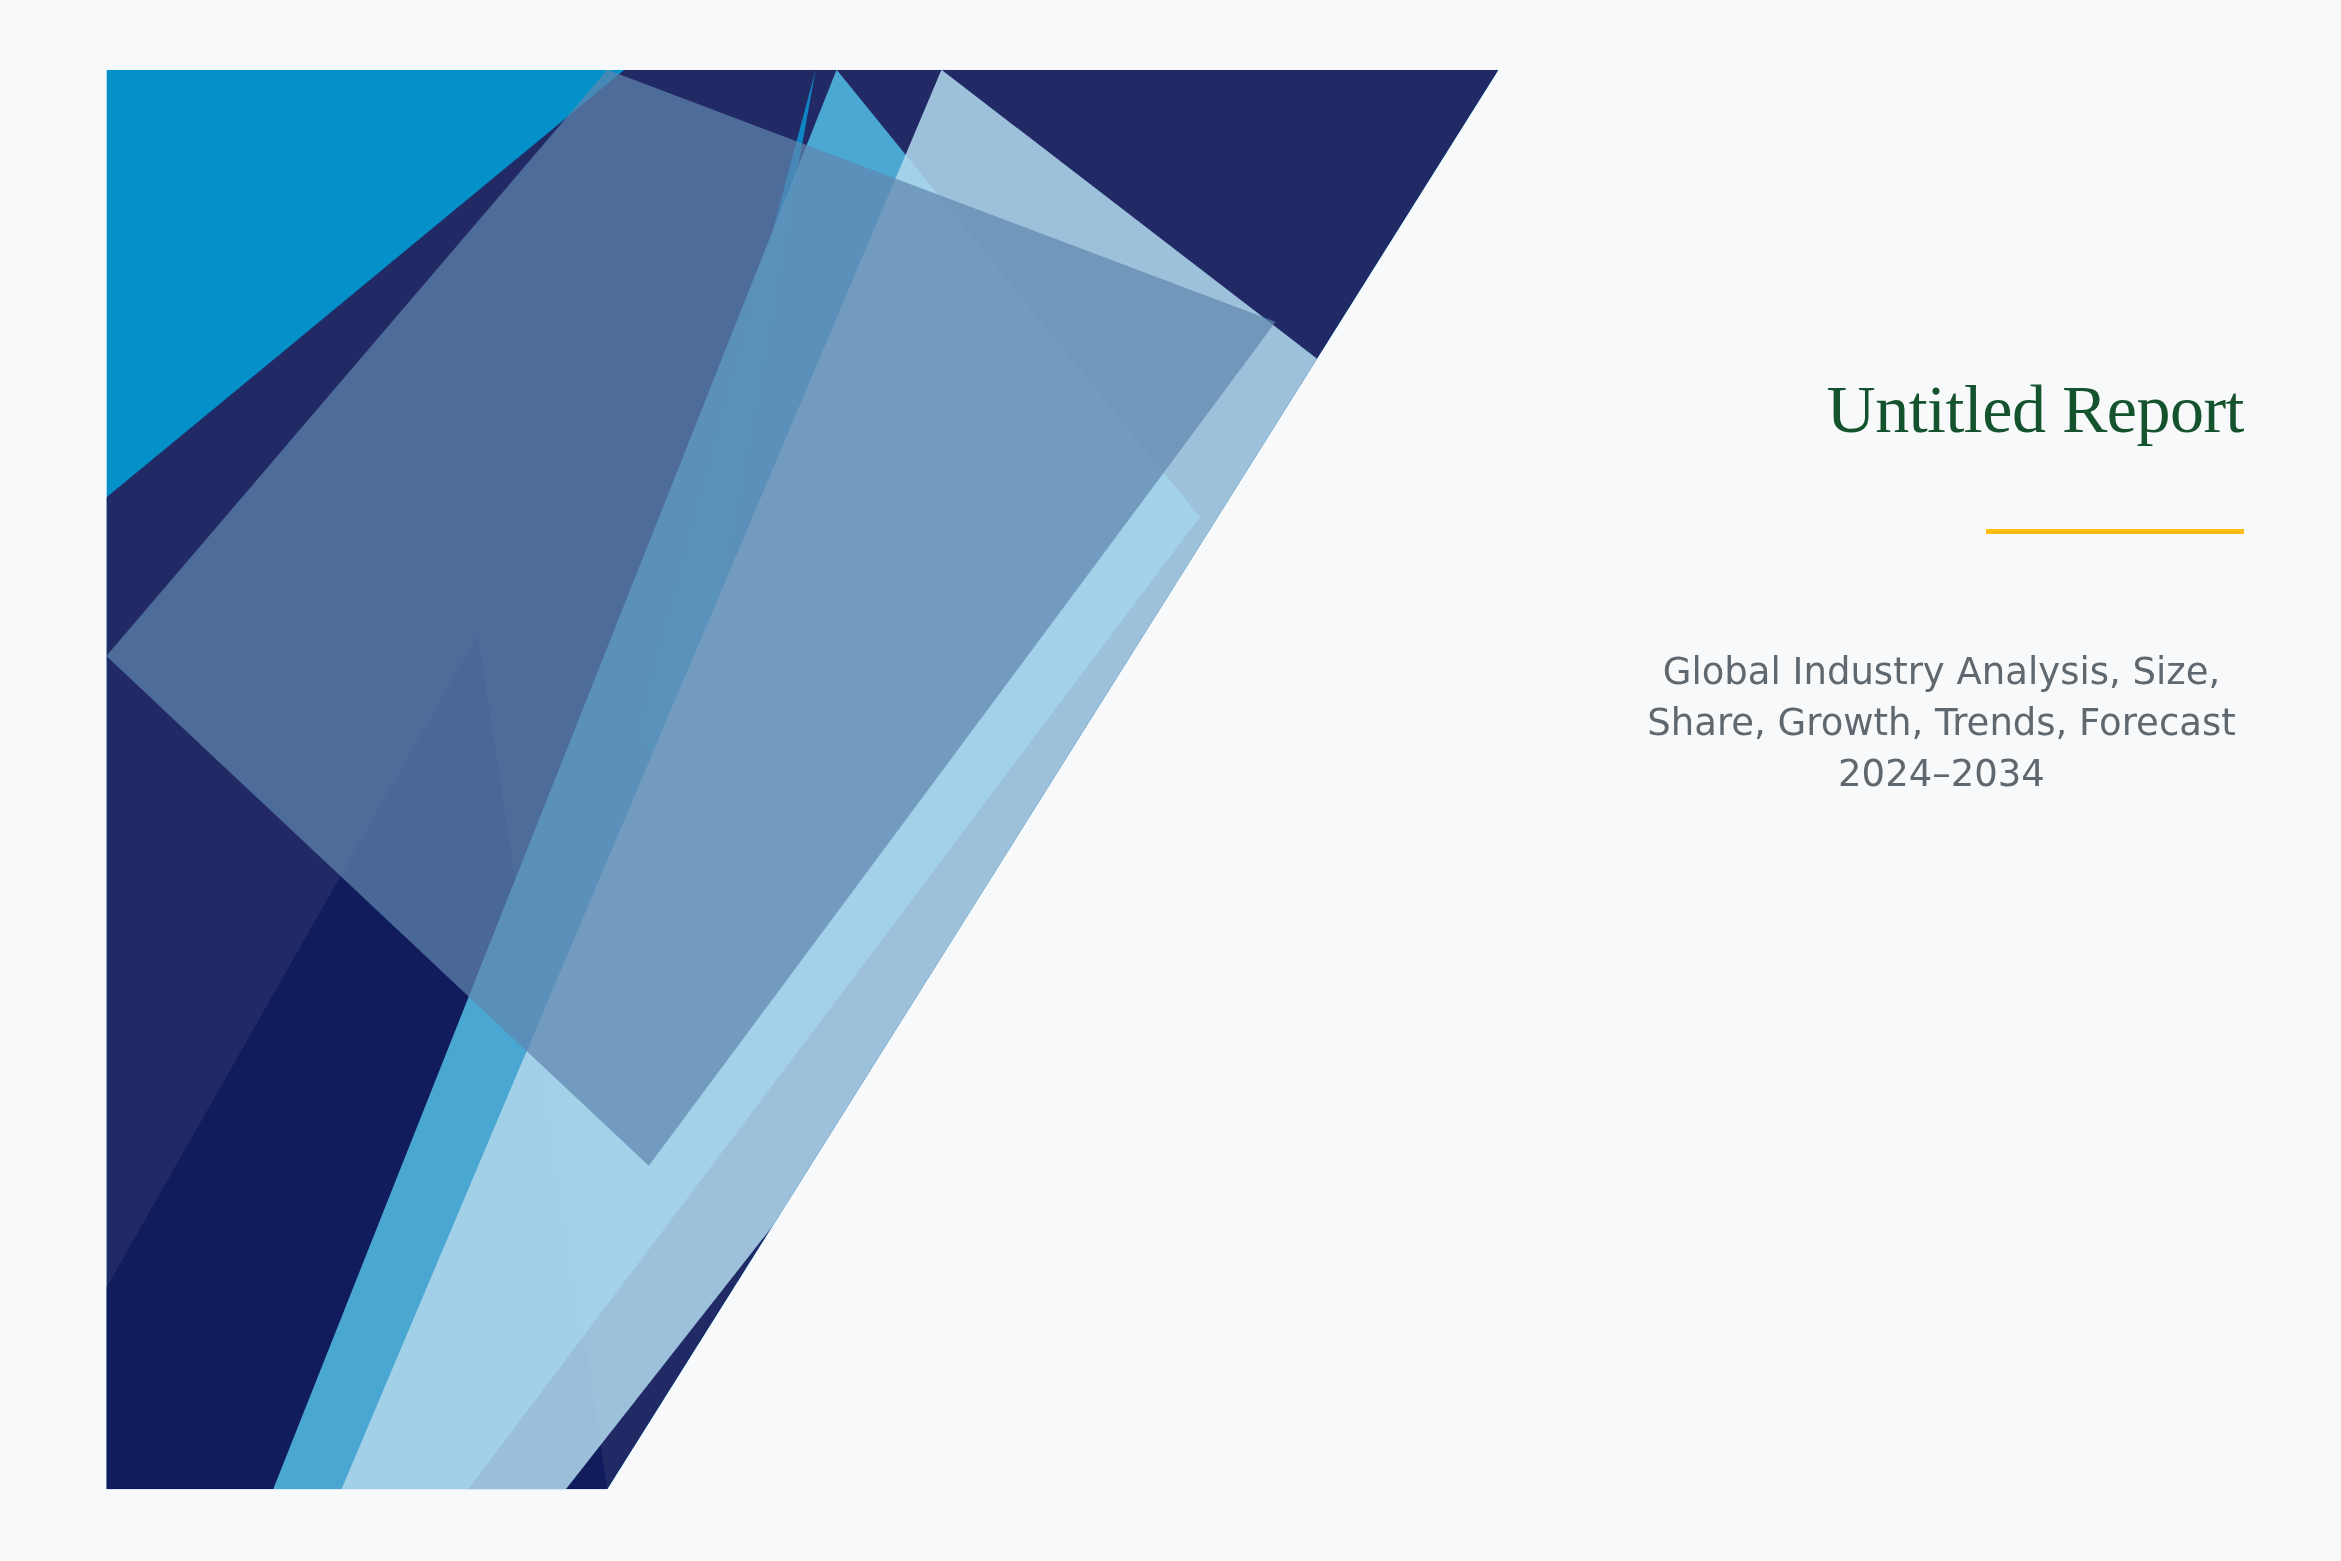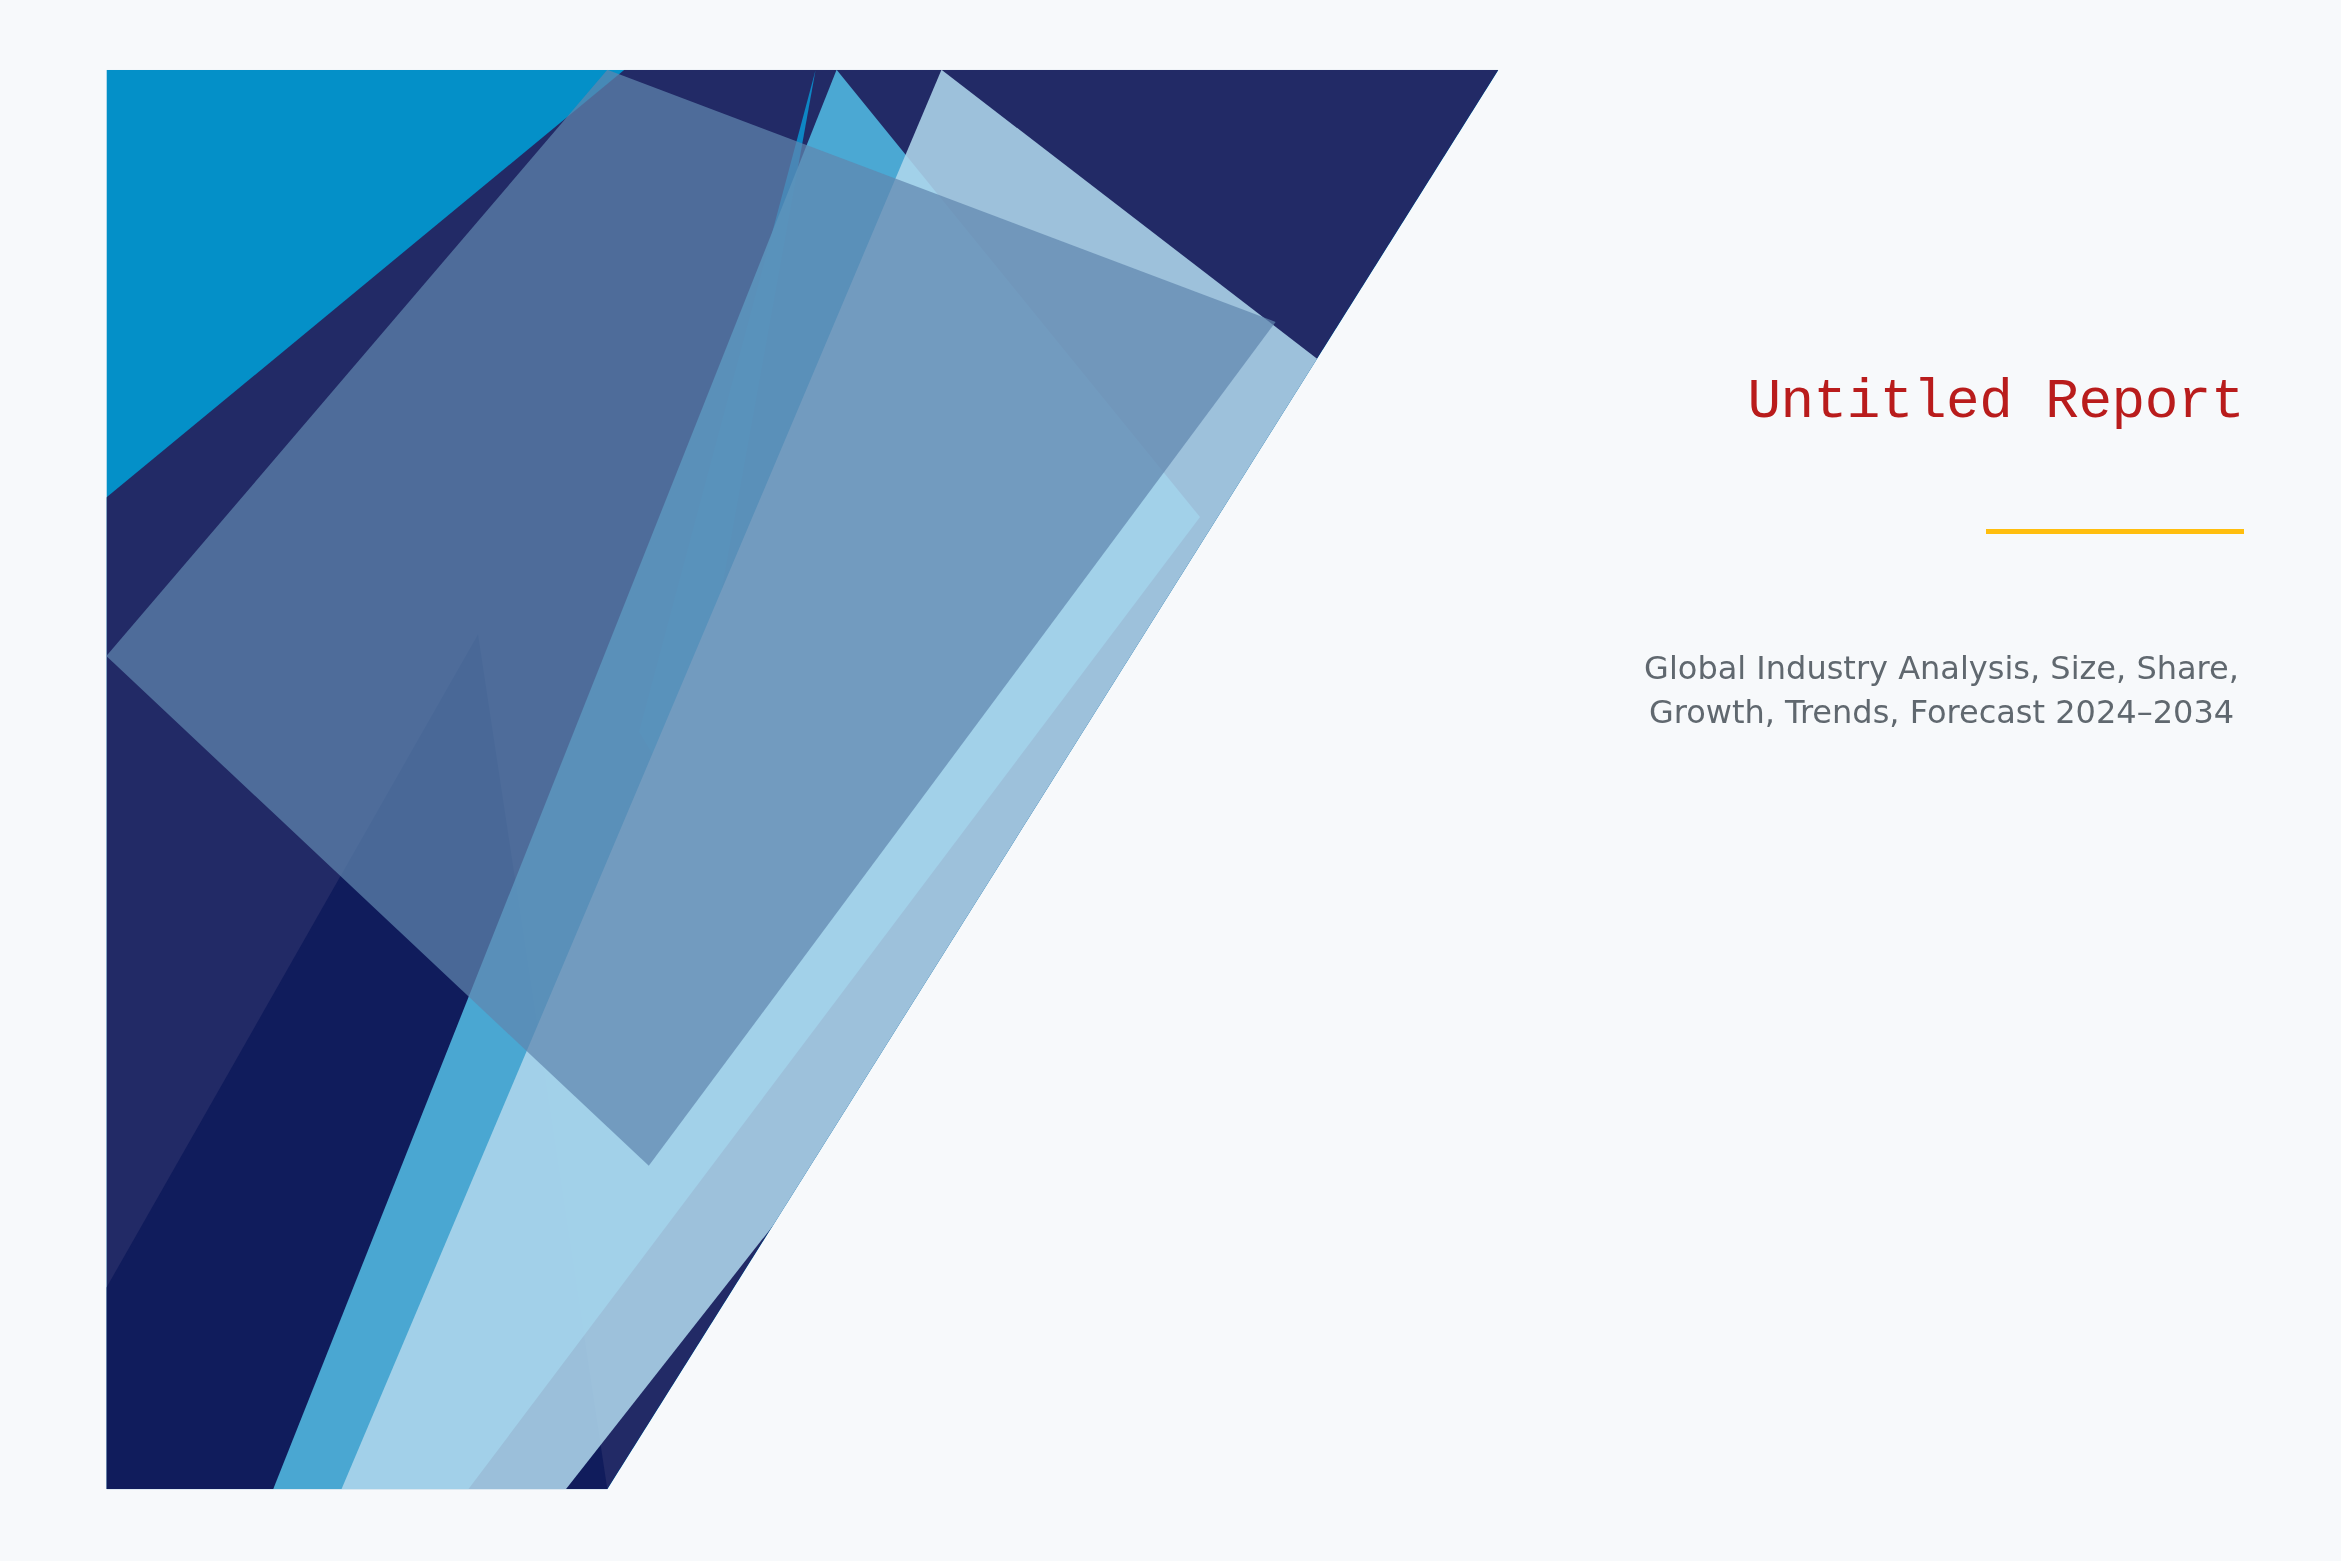--- a/index.html
+++ b/index.html
@@ -46,47 +46,47 @@
     width: 781px;
     height: 1561px;
   }
 
   #page-title {
     position: absolute;
     right: 98px;
     top: 371px;
     width: 634px;
     text-align: right;
-    font-family: Liberation Mono, monospace;
+    font-family: Liberation Serif, serif;
     font-weight: 400;
-    font-size: 56px;
+    font-size: 68px;
     line-height: 1.12;
     letter-spacing: -0.5px;
-    color: #b91c1c;
+    color: #14532d;
     white-space: nowrap;
   }
 
   #title-rule {
     position: absolute;
     right: 98px;
     top: 529px;
     width: 258px;
     height: 5.4px;
     background: #FFBE0E;
   }
 
   #page-subtitle {
     position: absolute;
     right: 98px;
     top: 646px;
     width: 605px;
     text-align: center;
     font-family: "DejaVu Sans", sans-serif;
     font-weight: 400;
-    font-size: 32px;
+    font-size: 37px;
     line-height: 1.38;
     color: #60686F;
   }
 </style>
 </head>
 <body>
 
 <div id="cover">
 
   <div id="artwork-panel">

